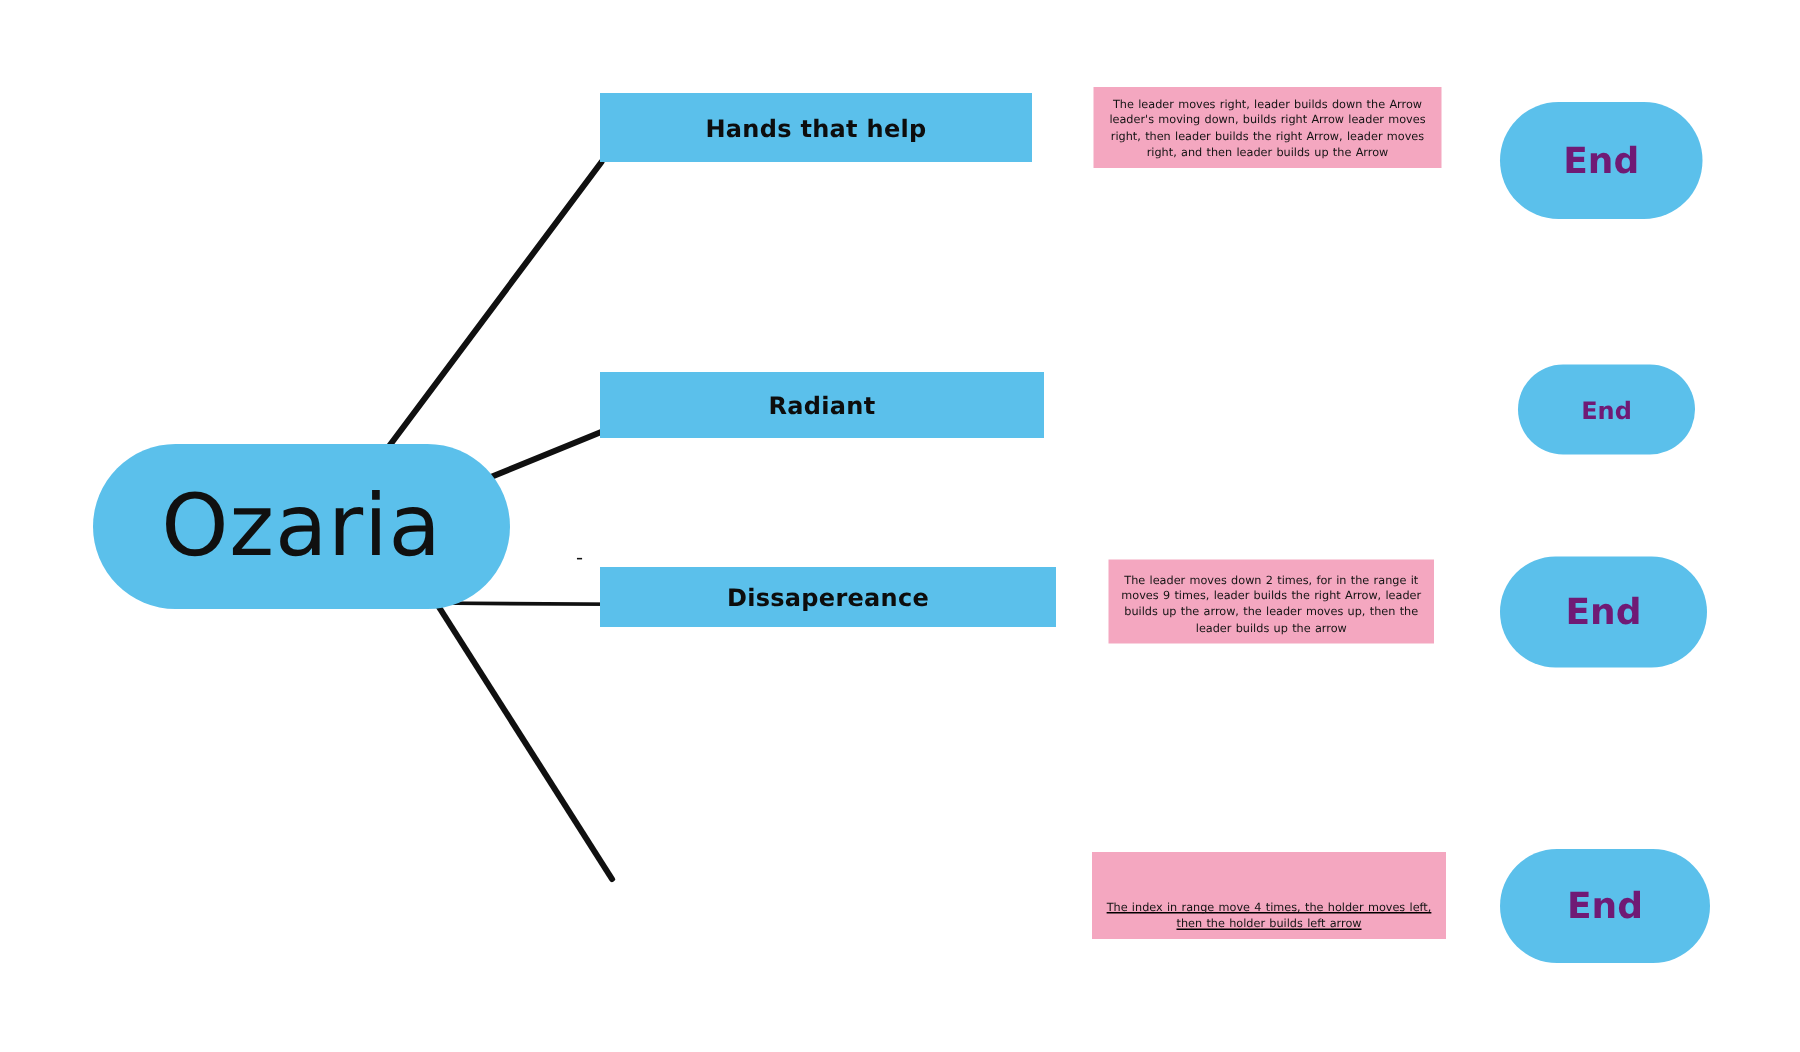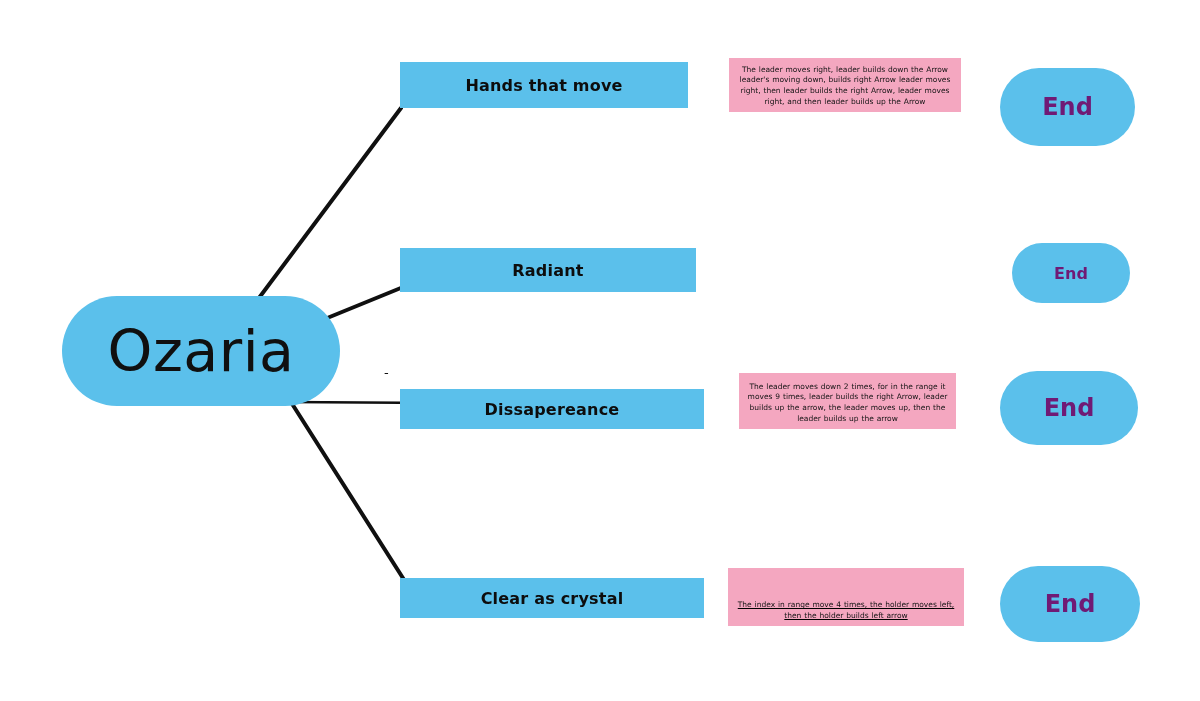--- a/index.html
+++ b/index.html
@@ -125,49 +125,46 @@
     <line x1="288" y1="334" x2="440" y2="272" stroke="#101010" stroke-width="4" stroke-linecap="round"></line>
     <line x1="286" y1="402" x2="440" y2="403" stroke="#101010" stroke-width="2.5" stroke-linecap="round"></line>
     <line x1="282" y1="388" x2="408" y2="586" stroke="#101010" stroke-width="4" stroke-linecap="round"></line>
   </svg>
 
   <div class="root-node" style="left:62px; top:296px; width:278px; height:110px;">
     <span class="root-label">Ozaria</span>
   </div>
 
   <div class="branch-box" style="left:400px; top:62px; width:288px; height:46px;">
-    <span class="branch-label">Hands that move</span>
+    <span class="branch-label">Hands that help</span>
   </div>
   <div class="note-box" style="left:729px; top:58px; width:232px; height:54px;">
     <span class="note-text">The leader moves right, leader builds down the Arrow leader's moving down, builds right Arrow leader moves right, then leader builds the right Arrow, leader moves right, and then leader builds up the Arrow</span>
   </div>
   <div class="end-pill" style="left:1000px; top:68px; width:135px; height:78px;">
     <span class="end-label" style="font-size:24px;">End</span>
   </div>
 
   <div class="branch-box" style="left:400px; top:248px; width:296px; height:44px;">
     <span class="branch-label">Radiant</span>
   </div>
   <div class="end-pill" style="left:1012px; top:243px; width:118px; height:60px;">
     <span class="end-label" style="font-size:16px;">End</span>
   </div>
 
-  <div class="branch-box" style="left:400px; top:389px; width:304px; height:40px;">
+  <div class="branch-box" style="left:400px; top:378px; width:304px; height:40px;">
     <span class="branch-label">Dissapereance</span>
   </div>
   <div class="note-box" style="left:739px; top:373px; width:217px; height:56px;">
     <span class="note-text">The leader moves down 2 times, for in the range it moves 9 times, leader builds the right Arrow, leader builds up the arrow, the leader moves up, then the leader builds up the arrow</span>
   </div>
   <div class="end-pill" style="left:1000px; top:371px; width:138px; height:74px;">
     <span class="end-label" style="font-size:24px;">End</span>
   </div>
 
-  <div class="branch-box" style="left:400px; top:578px; width:304px; height:40px;">
-    <span class="branch-label">Clear as crystal</span>
-  </div>
   <div class="note-box" style="left:728px; top:568px; width:236px; height:58px;text-decoration:underline;">
     <span class="note-text">The index in range move 4 times, the holder moves left, then the holder builds left arrow</span>
   </div>
   <div class="end-pill" style="left:1000px; top:566px; width:140px; height:76px;">
     <span class="end-label" style="font-size:24px;">End</span>
   </div>
 
   <span class="stray-mark" style="left:384px; top:366px;">-</span>
 
 </div>

